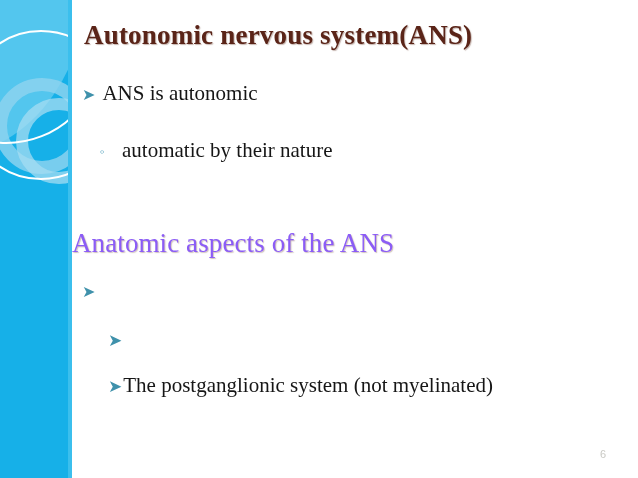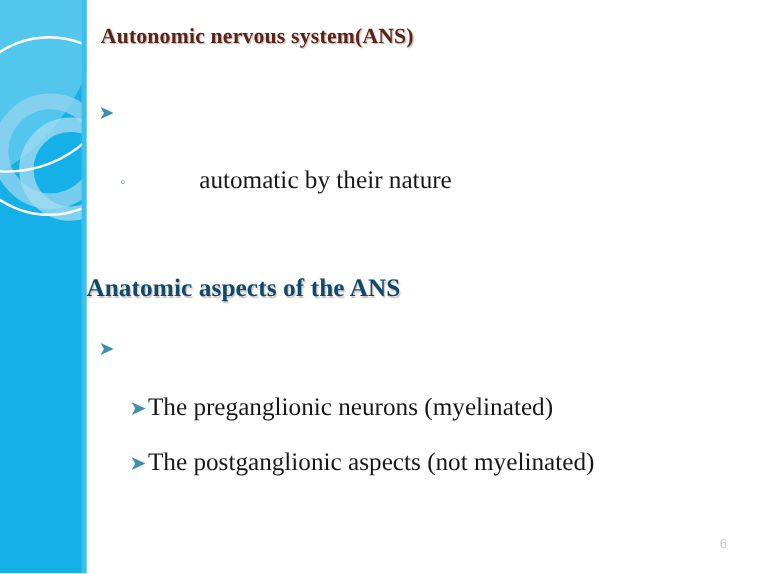--- a/index.html
+++ b/index.html
@@ -96,21 +96,21 @@
     top: 0;
     width: 566px;
     height: 478px;
   }
 
   #title {
     position: absolute;
     left: 12px;
     top: 20px;
     width: 550px;
-    font-size: 18px;
+    font-size: 27px;
     font-weight: bold;
     color: #5a2418;
     letter-spacing: 0.2px;
     text-shadow: 1px 1px 1px rgba(150,120,110,0.55);
     white-space: nowrap;
   }
 
   .body-line {
     position: absolute;
     color: #161616;
@@ -157,23 +157,23 @@
     display: block;
     text-align: justify;
     text-align-last: justify;
   }
 
   
   #subheading {
     position: absolute;
     left: 0px;
     top: 228px;
-    font-size: 21px;
-    font-weight: bold;
-    color: #0c4a6e;
+    font-size: 27px;
+    font-weight: normal;
+    color: #8b5cf6;
     letter-spacing: 0.1px;
     text-shadow: 1px 1px 1px rgba(160,130,120,0.5);
     white-space: nowrap;
   }
 
   
   .lvl3 {
     left: 36px;
     width: 520px;
     display: flex;
@@ -209,41 +209,41 @@
     <div class="sb-whitearc2"></div>
   </div>
   <div class="sb-edge"></div>
 
   <div id="content">
 
     <div id="title">Autonomic nervous system(ANS)</div>
 
     <div class="body-line lvl1" style="top:82px;">
       <span class="arrow">➤</span>
+      <span class="txt">ANS is autonomic</span>
     </div>
 
     <div class="body-line lvl2" style="top:131px;">
       <div class="para">
         <span class="odot">◦</span>
-        <span style="display:block; margin-top:8px;margin-left:44px;">automatic by their nature</span>
+        <span style="display:block; margin-top:8px;">automatic by their nature</span>
       </div>
     </div>
 
     <div id="subheading">Anatomic aspects of the ANS</div>
 
     <div class="body-line lvl1" style="top:279px;">
       <span class="arrow">➤</span>
     </div>
 
     <div class="body-line lvl3" style="top:328px;">
       <span class="arrow">➤</span>
-      <span class="txt">The preganglionic neurons (myelinated)</span>
     </div>
 
     <div class="body-line lvl3" style="top:374px;">
       <span class="arrow">➤</span>
-      <span class="txt">The postganglionic aspects (not myelinated)</span>
+      <span class="txt">The postganglionic system (not myelinated)</span>
     </div>
 
     <div id="page-number">6</div>
 
   </div>
 </div>
 
 </body></html>

